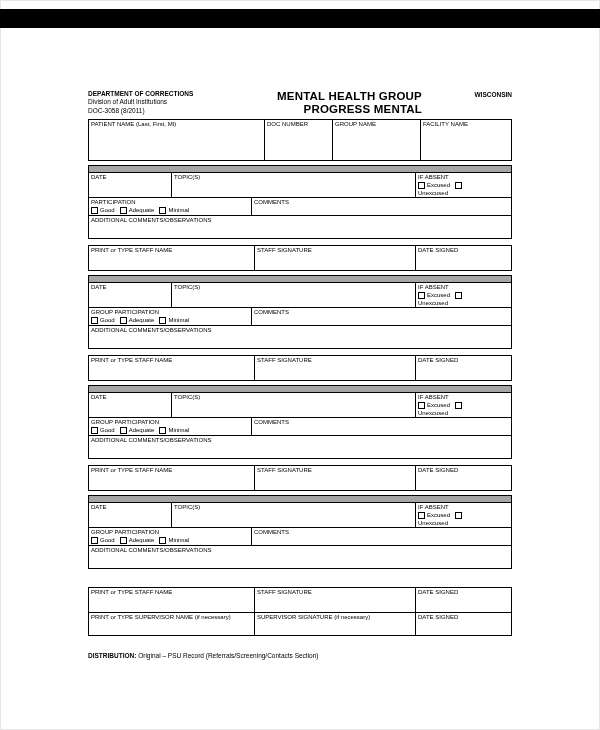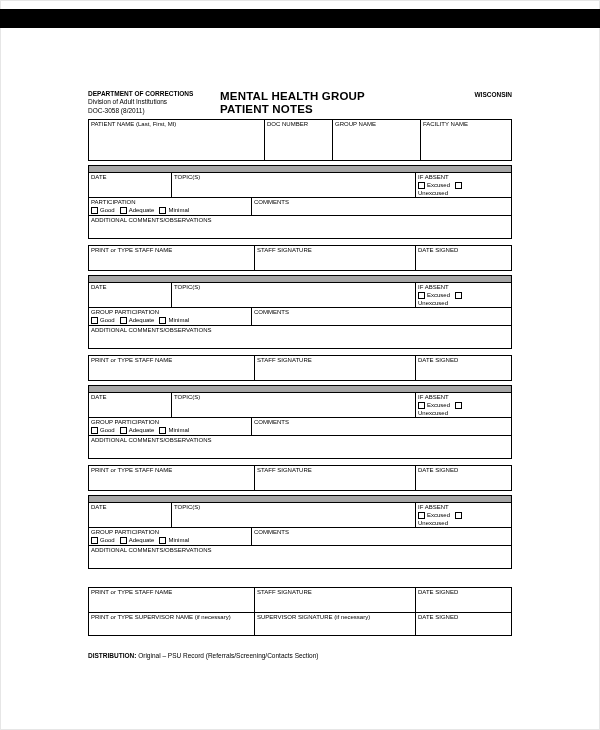--- a/index.html
+++ b/index.html
@@ -4,21 +4,21 @@
 <style>
   html,body{margin:0;padding:0;}
   body{background:#ffffff;font-family:"Liberation Sans",sans-serif;color:#000;}
   .canvas{position:relative;width:600px;height:730px;background:#ffffff;overflow:hidden;box-shadow:inset 0 0 0 1px #e6e6e6;}
   .top-bar{position:absolute;top:9px;left:0;width:600px;height:19px;background:#000000;}
   .form{position:absolute;left:88px;top:90px;width:424px;}
 
   .header{display:flex;align-items:flex-start;margin-bottom:3px;}
   .h-left{width:132px;font-size:6.5px;line-height:1.3;}
   .bold{font-weight:bold;}
-  .h-center{flex:1;text-align:left;font-size:11.5px;font-weight:bold;line-height:1.15;letter-spacing:.2px;}
+  .h-center{flex:1;text-align:right;font-size:11.5px;font-weight:bold;line-height:1.15;letter-spacing:.2px;}
   .h-right{width:90px;font-size:6.5px;font-weight:bold;text-align:right;padding-top:1px;}
 
   .row{display:flex;border:1px solid #000;border-top:none;background:#fff;}
   .cell{position:relative;}
   .cell + .cell{border-left:1px solid #000;}
   .lbl{display:block;font-size:6px;line-height:7px;padding:1px 2px 0 2px;white-space:nowrap;overflow:hidden;}
 
   .patient-row{border-top:1px solid #000;height:40px;}
   .c-patient{width:175px;}
   .c-docnum{width:67px;}
@@ -63,21 +63,21 @@
   <div class="form">
 
     <div class="header">
       <div class="h-left">
         <div class="bold">DEPARTMENT OF CORRECTIONS</div>
         <div>Division of Adult Institutions</div>
         <div>DOC-3058 (8/2011)</div>
       </div>
       <div class="h-center">
         <div>MENTAL HEALTH GROUP</div>
-        <div>PATIENT NOTES</div>
+        <div>PROGRESS MENTAL</div>
       </div>
       <div class="h-right">WISCONSIN</div>
     </div>
 
     <div class="row patient-row">
       <div class="cell c-patient">
         <span class="lbl">PATIENT NAME (Last, First, MI)</span>
       </div>
       <div class="cell c-docnum">
         <span class="lbl">DOC NUMBER</span>

